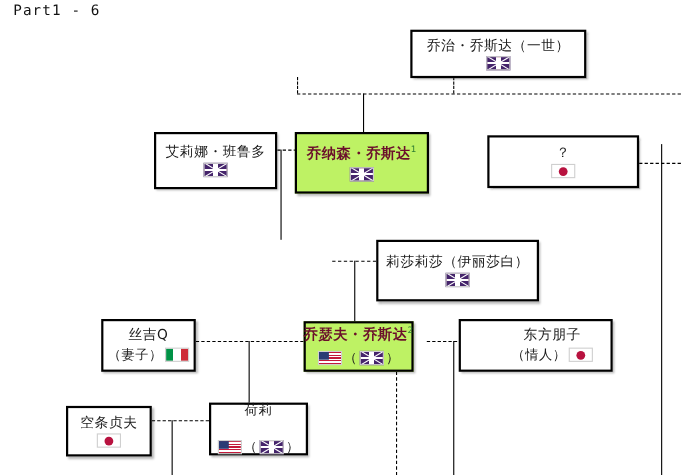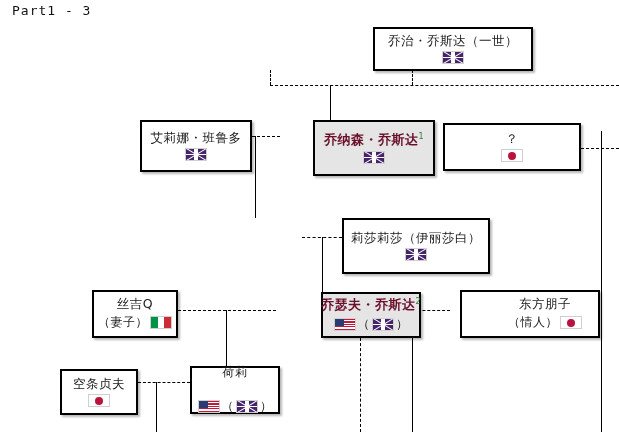--- a/index.html
+++ b/index.html
@@ -54,23 +54,22 @@
     align-items:center;
     justify-content:center;
     gap:2px;
     margin-top:3px;
     font-size:12px;
     color:#1a1a1a;
     white-space:nowrap;
     letter-spacing:.5px;
   }
   .node.green{
-    background:#e5e5e5;
+    background:#bef264;
     border-color:#000;
-    margin-left:45px;
   }
   .node.green .name{
     color:#6b0f2b;
     font-weight:bold;
     font-size:13px;
   }
   .sup{font-size:8px;vertical-align:super;color:#2f7d32;font-weight:normal;}
 
   
   .flag{
@@ -117,21 +116,21 @@
       #009246 0,#009246 33.3%,
       #ffffff 33.3%,#ffffff 66.6%,
       #ce2b37 66.6%,#ce2b37 100%);
   }
 </style>
 </head>
 <body>
 
 <div id="stage">
 
-  <div class="title">Part1 - 3</div>
+  <div class="title">Part1 - 6</div>
 
   <div class="ln h-dash" style="left:270px;top:85px;width:349px;"></div>
   <div class="ln v-dash" style="left:270px;top:70px;height:15px;"></div>
   <div class="ln v-dash" style="left:412px;top:70px;height:15px;"></div>
 
   <div class="ln v-solid" style="left:330px;top:85px;height:35px;"></div>
 
   <div class="ln h-dash" style="left:252px;top:136px;width:28px;"></div>
 
   <div class="ln v-solid" style="left:255px;top:136px;height:82px;"></div>
@@ -206,21 +205,21 @@
       <span>乔瑟夫・乔斯达</span><span class="sup">2</span>
     </div>
     <div class="sub">
       <span class="flag us"></span>
       <span>（</span>
       <span class="flag uk"></span>
       <span>）</span>
     </div>
   </div>
 
-  <div class="node" style="left:460px;top:290px;width:140px;height:48px;padding-left:30px;">
+  <div class="node" style="left:417px;top:290px;width:140px;height:48px;padding-left:30px;">
     <div class="name">东方朋子</div>
     <div class="sub">
       <span>（情人）</span>
       <span class="flag jp"></span>
     </div>
   </div>
 
   <div class="node" style="left:60px;top:369px;width:78px;height:46px;">
     <div class="name">空条贞夫</div>
     <div class="sub">

